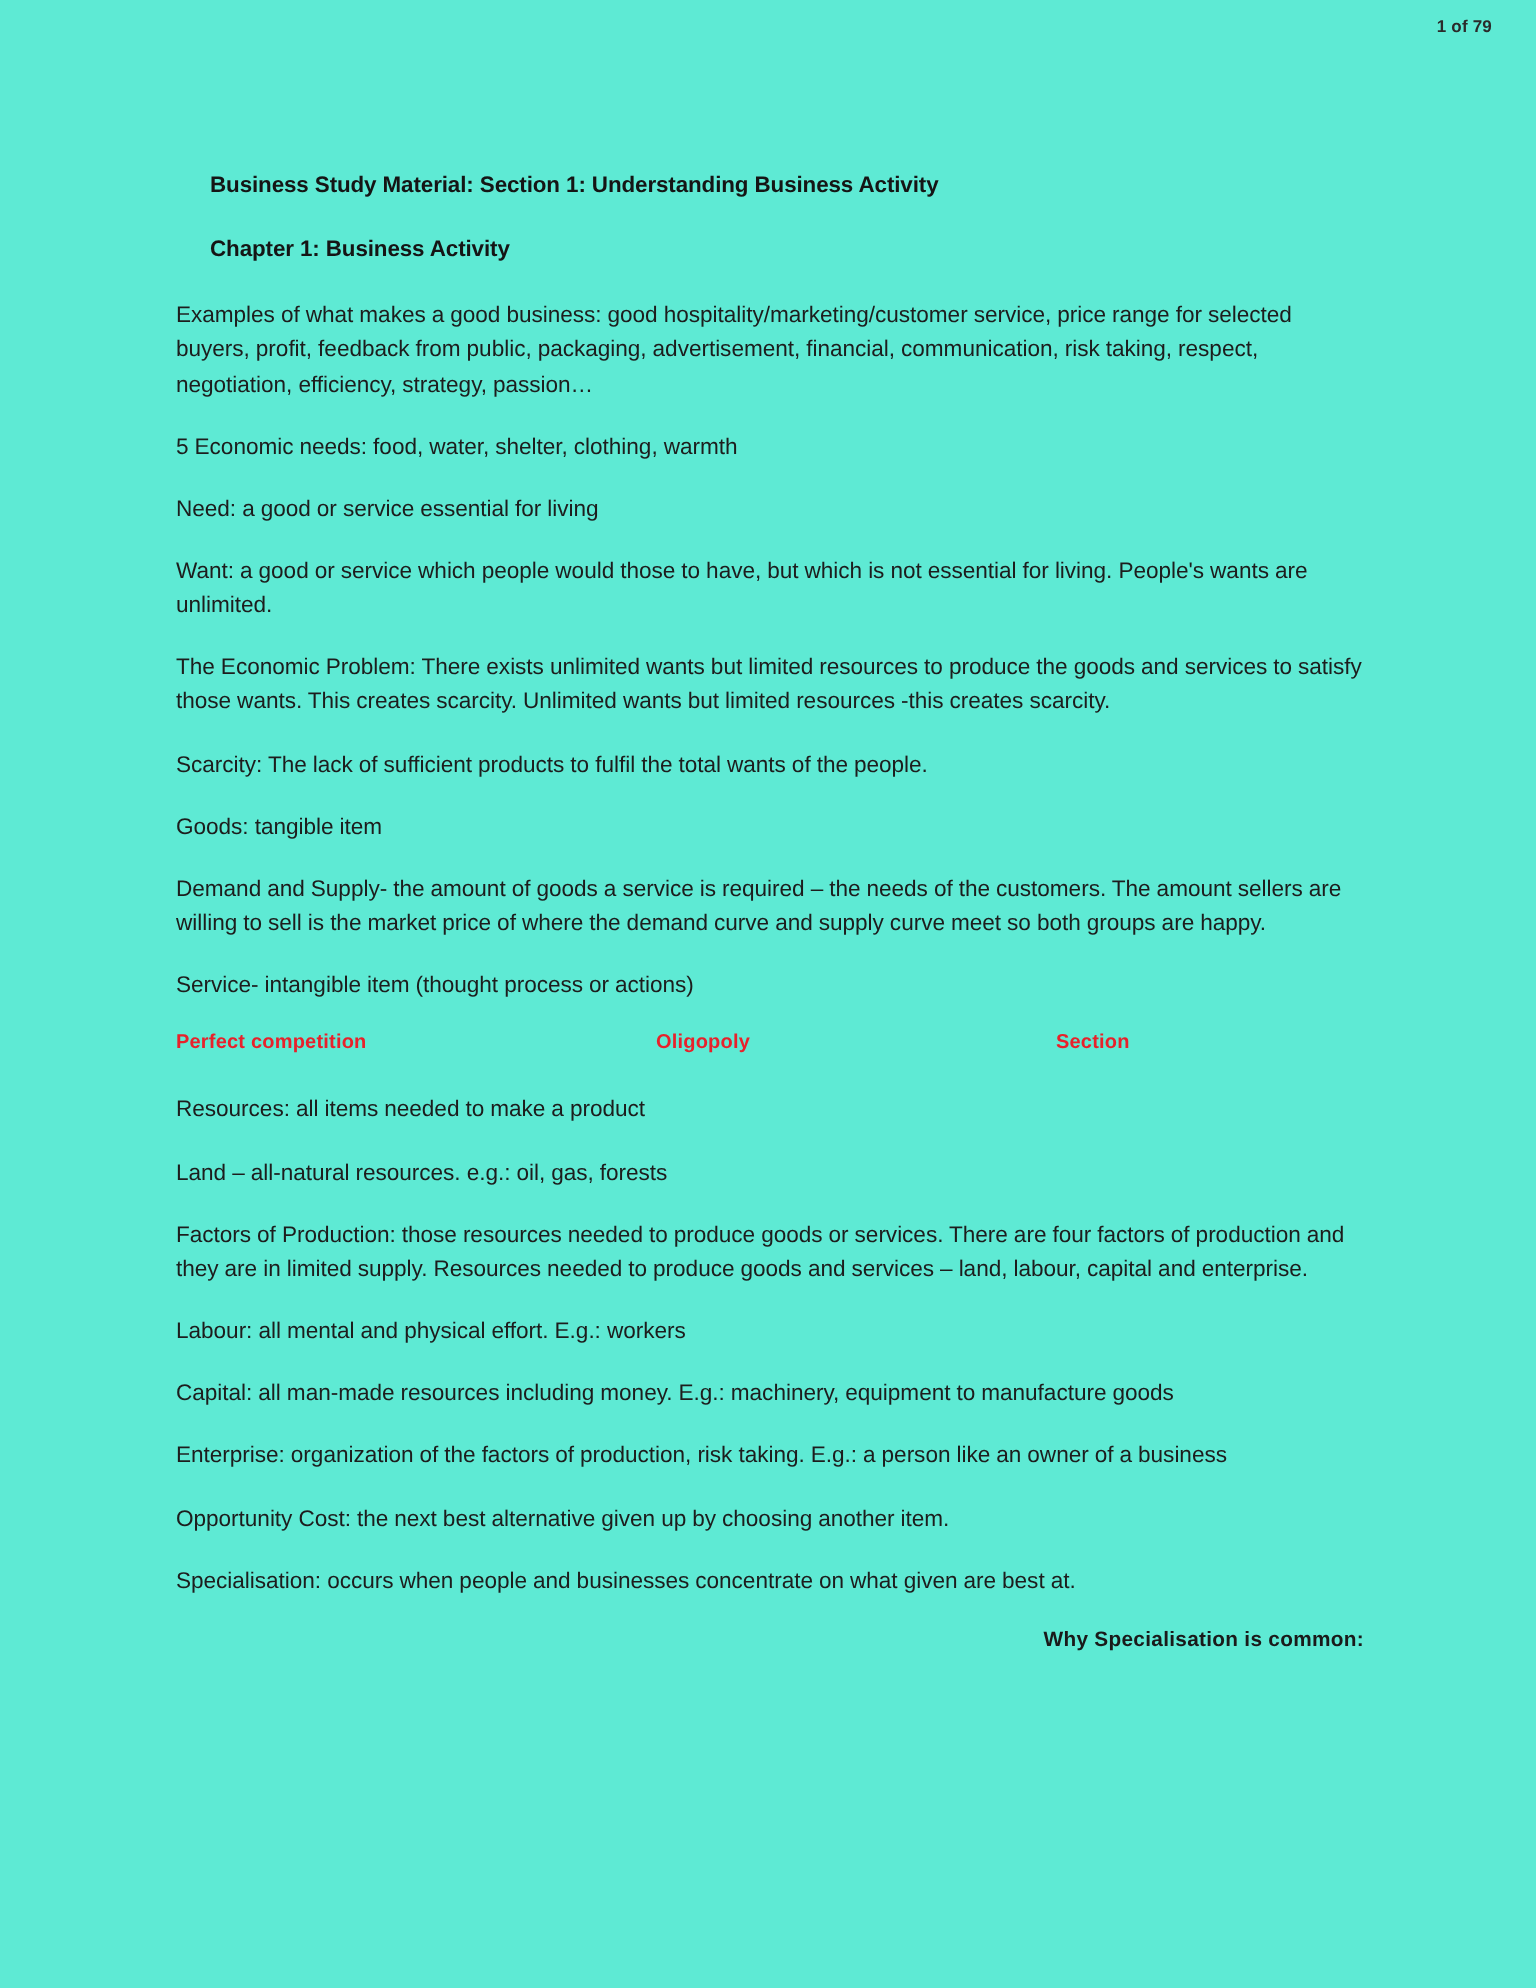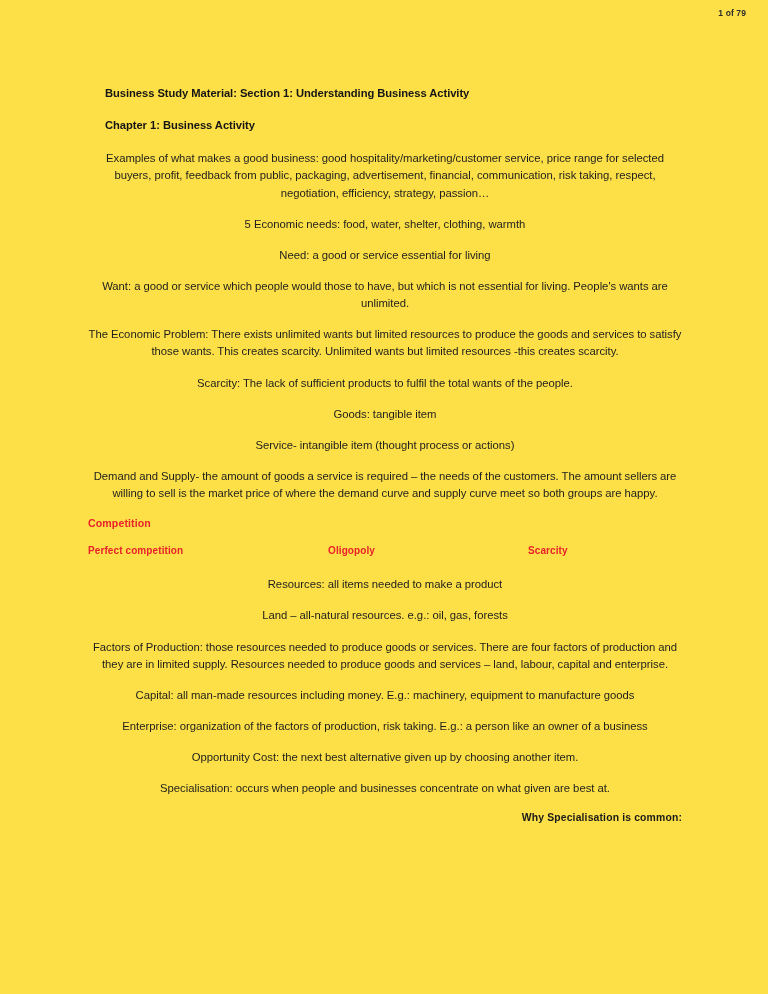--- a/index.html
+++ b/index.html
@@ -13,21 +13,21 @@
     height: 994px;
     position: relative;
     font-family: "Liberation Sans", sans-serif;
     color: #1a1a1a;
     overflow: hidden;
   }
 
   .page {
     position: absolute;
     inset: 0;
-    background: #fde047;
+    background: #5eead4;
   }
 
   
   .page-indicator {
     position: absolute;
     top: 8px;
     right: 22px;
     font-size: 8.5px;
     font-weight: bold;
     color: #2b2b2b;
@@ -51,21 +51,21 @@
     margin: 0 0 17px 0;
     line-height: 1.35;
     padding-left: 17px;
   }
 
   .para {
     font-size: 11.3px;
     line-height: 1.52;
     color: #1d1d1d;
     margin: 0 0 14px 0;
-    text-align: center;
+    text-align: left;
     letter-spacing: -0.02px;
     word-spacing: -0.1px;
   }
 
   .para:last-child { margin-bottom: 0; }
 
   
   .red-label {
     font-size: 10.6px;
     font-weight: bold;
@@ -123,39 +123,39 @@
     <p class="para">Need: a good or service essential for living</p>
 
     <p class="para">Want: a good or service which people would those to have, but which is not essential for living. People's wants are unlimited.</p>
 
     <p class="para">The Economic Problem: There exists unlimited wants but limited resources to produce the goods and services to satisfy those wants. This creates scarcity. Unlimited wants but limited resources -this creates scarcity.</p>
 
     <p class="para">Scarcity: The lack of sufficient products to fulfil the total wants of the people.</p>
 
     <p class="para">Goods: tangible item</p>
 
+    <p class="para">Demand and Supply- the amount of goods a service is required – the needs of the customers. The amount sellers are willing to sell is the market price of where the demand curve and supply curve meet so both groups are happy.</p>
+
     <p class="para">Service- intangible item (thought process or actions)</p>
 
-    <p class="para">Demand and Supply- the amount of goods a service is required – the needs of the customers. The amount sellers are willing to sell is the market price of where the demand curve and supply curve meet so both groups are happy.</p>
-
-    <p class="red-label">Competition</p>
 
     <div class="comp-row">
       <span class="comp-col c1">Perfect competition</span>
       <span class="comp-col c2">Oligopoly</span>
-      <span class="comp-col c3">Scarcity</span>
+      <span class="comp-col c3">Section</span>
     </div>
 
 
     <p class="para">Resources: all items needed to make a product</p>
 
     <p class="para">Land – all-natural resources. e.g.: oil, gas, forests</p>
 
     <p class="para">Factors of Production: those resources needed to produce goods or services. There are four factors of production and they are in limited supply. Resources needed to produce goods and services – land, labour, capital and enterprise.</p>
 
+    <p class="para">Labour: all mental and physical effort. E.g.: workers</p>
 
     <p class="para">Capital: all man-made resources including money. E.g.: machinery, equipment to manufacture goods</p>
 
     <p class="para">Enterprise: organization of the factors of production, risk taking. E.g.: a person like an owner of a business</p>
 
     <p class="para">Opportunity Cost: the next best alternative given up by choosing another item.</p>
 
     <p class="para">Specialisation: occurs when people and businesses concentrate on what given are best at.</p>
 
     <p class="subheading">Why Specialisation is common:</p>

